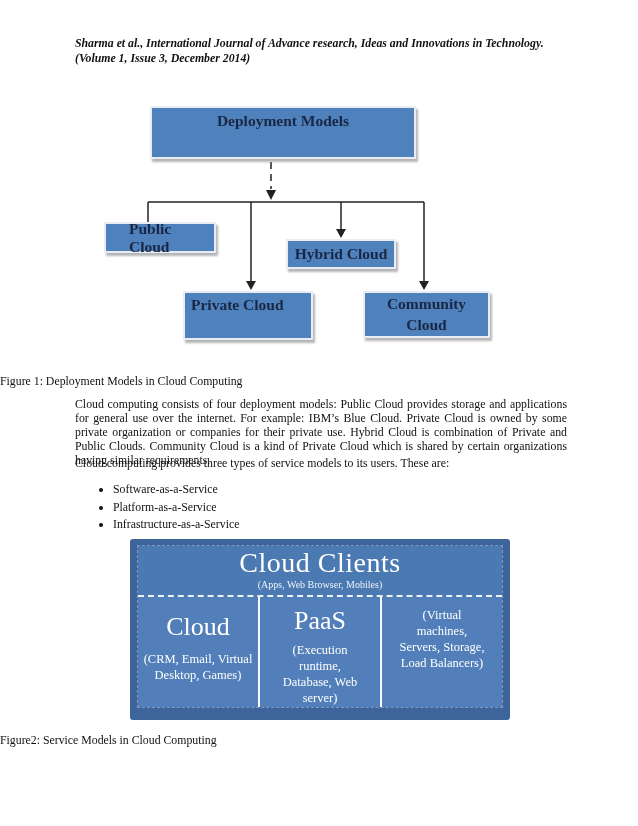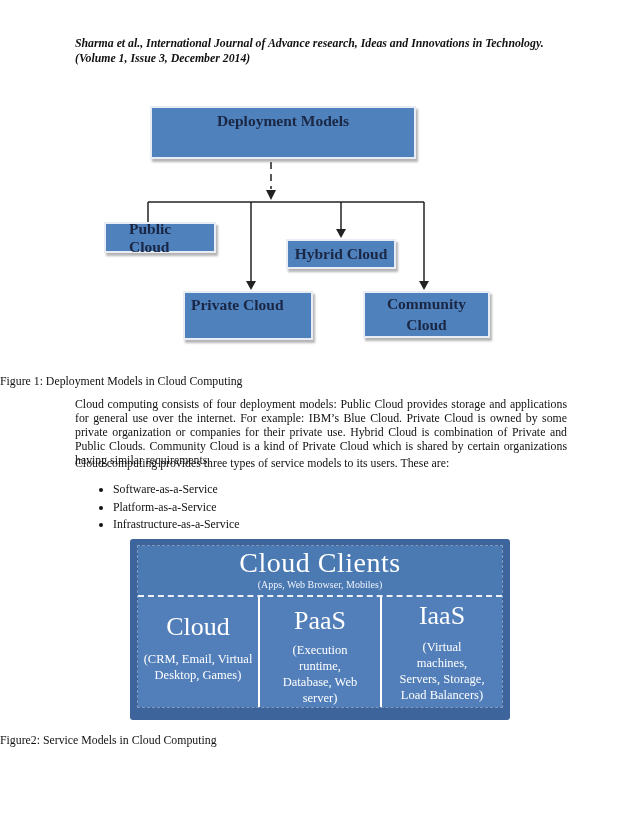--- a/index.html
+++ b/index.html
@@ -144,21 +144,20 @@
       <div class="fig2-cols">
         <div class="fig2-col">
           <div class="col-title">Cloud</div>
           <div class="col-detail">(CRM, Email, Virtual Desktop, Games)</div>
         </div>
         <div class="fig2-col">
           <div class="col-title">PaaS</div>
           <div class="col-detail">(Execution runtime, Database, Web server)</div>
         </div>
         <div class="fig2-col">
-          <div class="col-title">IaaS</div>
           <div class="col-detail">(Virtual machines, Servers, Storage, Load Balancers)</div>
         </div>
       </div>
     </div>
   </div>
 
   <div class="caption caption2">Figure2: Service Models in Cloud Computing</div>
 
 </div>
 

